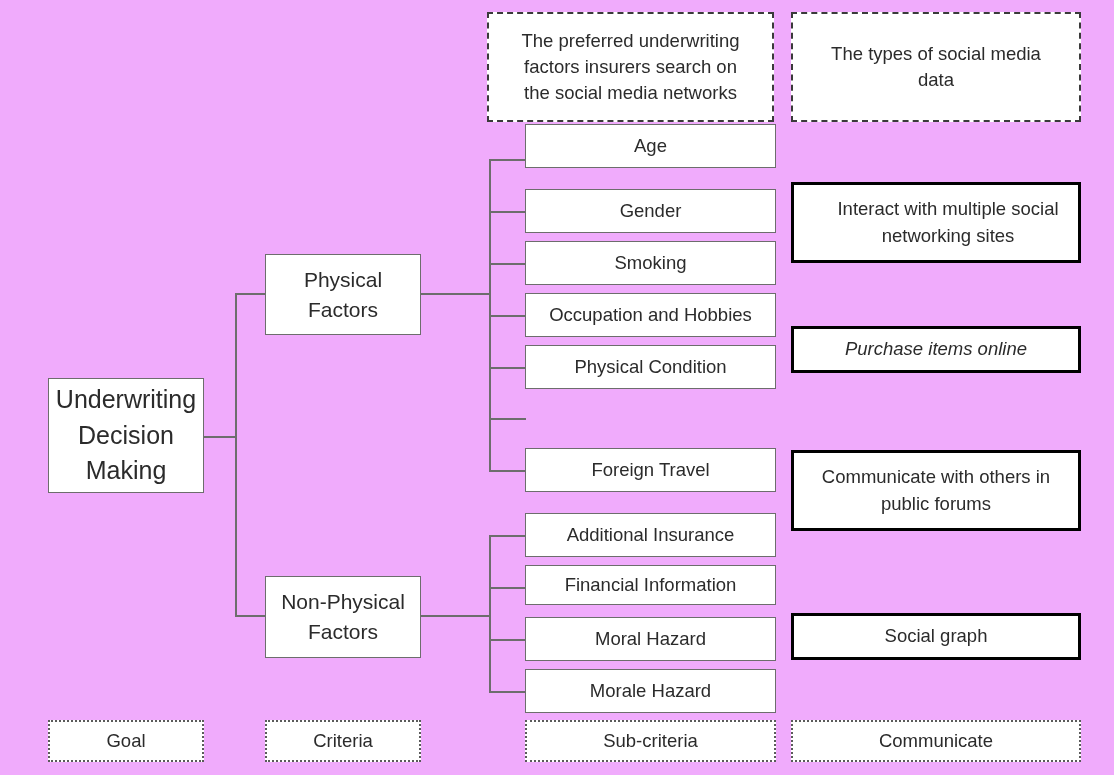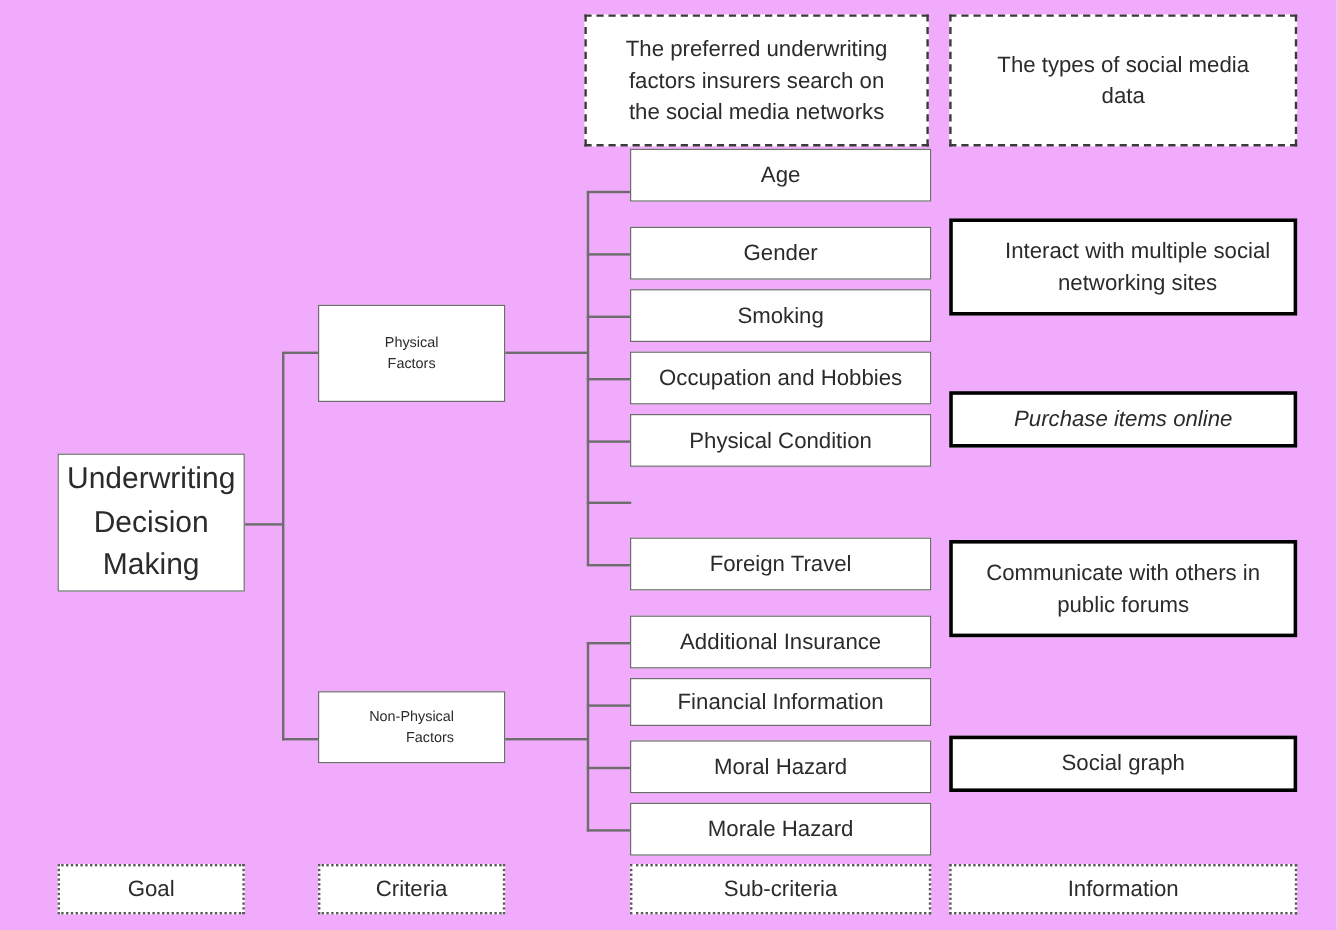--- a/index.html
+++ b/index.html
@@ -39,21 +39,21 @@
   }
   
   .dashed {
     border: 2px dashed #3a3a3a;
   }
   
   .dotted {
     border: 2px dotted #5a5a5a;
   }
   .fs-goal   { font-size: 25px; }
-  .fs-crit   { font-size: 12px; }
+  .fs-crit   { font-size: 21px; }
   .fs-sub    { font-size: 18.5px; }
   .fs-alt    { font-size: 18.5px; }
   .fs-head   { font-size: 18.5px; }
   .fs-legend { font-size: 18.5px; }
 
   .node .txt {
     display: block;
     padding: 0 8px;
     white-space: pre-line;
   }
@@ -111,21 +111,21 @@
     <span class="txt">Underwriting
 Decision
 Making</span>
   </div>
 
   <div class="node solid-thin fs-crit" style="left:265px; top:254px; width:156px; height:81px;">
     <span class="txt">Physical
 Factors</span>
   </div>
 
-  <div class="node solid-thin fs-crit" style="left:265px; top:576px; width:156px; height:60px;text-align:right;">
+  <div class="node solid-thin fs-crit" style="left:265px; top:576px; width:156px; height:82px;">
     <span class="txt">Non-Physical
 Factors</span>
   </div>
 
   <div class="node solid-thin fs-sub" style="left:525px; top:124px; width:251px; height:44px;">
     <span class="txt">Age</span>
   </div>
   <div class="node solid-thin fs-sub" style="left:525px; top:189px; width:251px; height:44px;">
     <span class="txt">Gender</span>
   </div>
@@ -173,16 +173,16 @@
   <div class="node dotted fs-legend" style="left:48px; top:720px; width:156px; height:42px;">
     <span class="txt">Goal</span>
   </div>
   <div class="node dotted fs-legend" style="left:265px; top:720px; width:156px; height:42px;">
     <span class="txt">Criteria</span>
   </div>
   <div class="node dotted fs-legend" style="left:525px; top:720px; width:251px; height:42px;">
     <span class="txt">Sub-criteria</span>
   </div>
   <div class="node dotted fs-legend" style="left:791px; top:720px; width:290px; height:42px;">
-    <span class="txt">Information</span>
+    <span class="txt">Communicate</span>
   </div>
 
 </div>
 
 </body></html>

